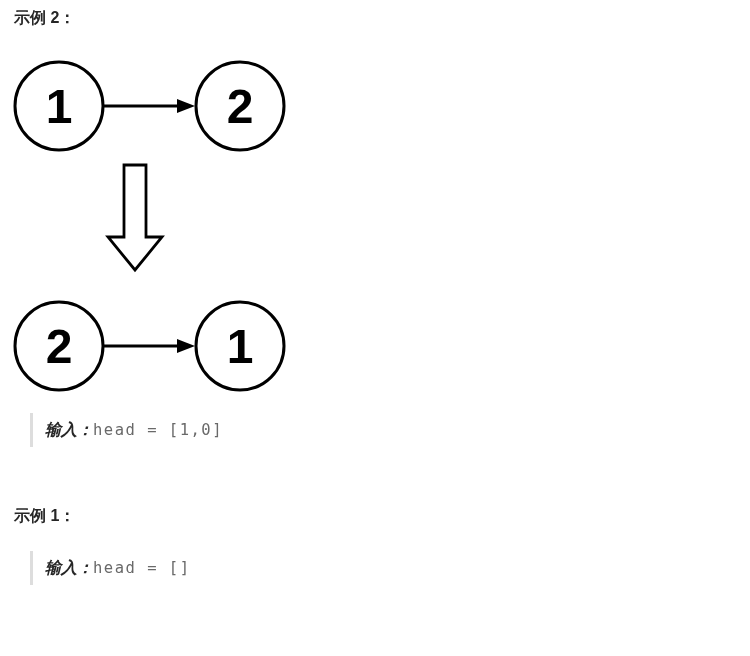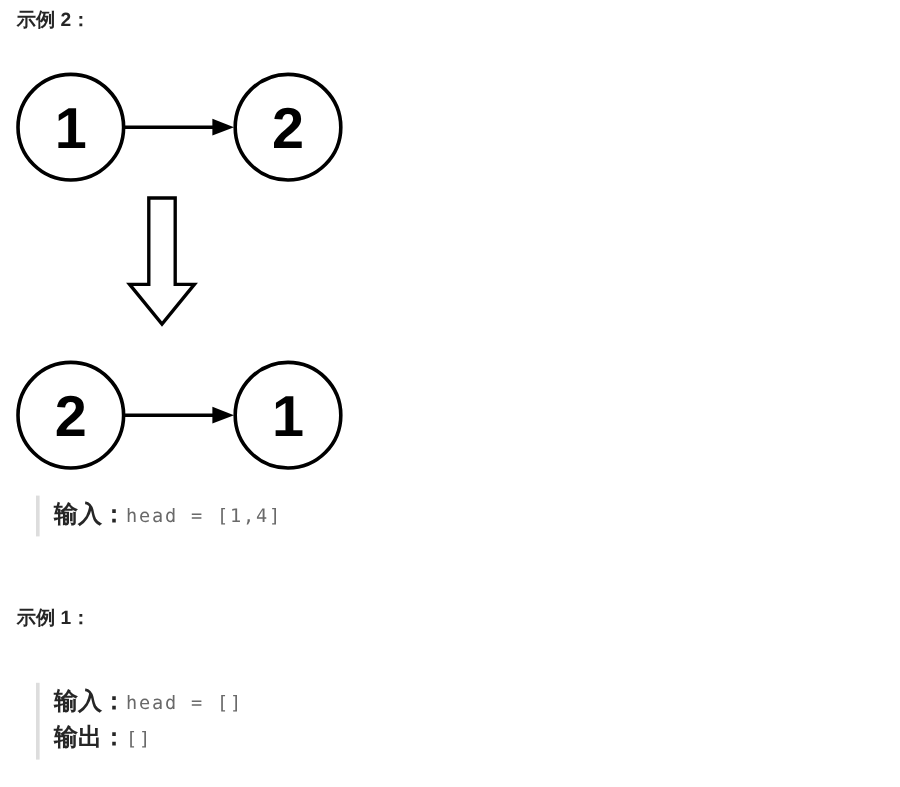--- a/index.html
+++ b/index.html
@@ -55,26 +55,27 @@
   }
 
   .code-block {
     position: absolute;
     left: 30px;
     border-left: 3px solid var(--code-border, #dddddd);
     padding: 2px 14px 2px 12px;
     white-space: nowrap;
   }
   .code-block-ex2 { top: 413px; }
-  .code-block-ex3 { top: 551px; margin-top: 18px; }
+  .code-block-ex3 { top: 551px; }
   .code-line { line-height: 29px; font-size: 16px; }
   .io-label {
     font-weight: 700;
     color: var(--code-label, #262626);
-    font-size: 20px;
+    font-size: 16px;
+    font-style: italic;
   }
   .io-value {
     font-family: "DejaVu Sans Mono", "Liberation Mono", monospace;
     font-size: 15.5px;
     letter-spacing: 1.5px;
     color: var(--code-value, #696969);
   }
 </style>
 </head>
 <body>
@@ -100,28 +101,25 @@
     <circle class="node-circle" cx="48" cy="49" r="44"></circle>
     <line class="edge-line" x1="92" y1="49" x2="167" y2="49"></line>
     <polygon class="edge-head" points="166,42 166,56 184,49"></polygon>
     <circle class="node-circle" cx="229" cy="49" r="44"></circle>
     <text class="node-label" x="48" y="66">2</text>
     <text class="node-label" x="229" y="66">1</text>
   </svg>
 
   <div class="code-block code-block-ex2">
     <div class="code-line">
-      <span class="io-label">输入：</span><span class="io-value">head = [1,4]</span>
+      <span class="io-label">输入：</span><span class="io-value">head = [1,0]</span>
     </div>
   </div>
 
   <div class="example-heading heading-ex3">示例 1：</div>
 
   <div class="code-block code-block-ex3">
     <div class="code-line">
       <span class="io-label">输入：</span><span class="io-value">head = []</span>
     </div>
-    <div class="code-line">
-      <span class="io-label">输出：</span><span class="io-value">[]</span>
-    </div>
   </div>
 
 </div>
 
 </body></html>

